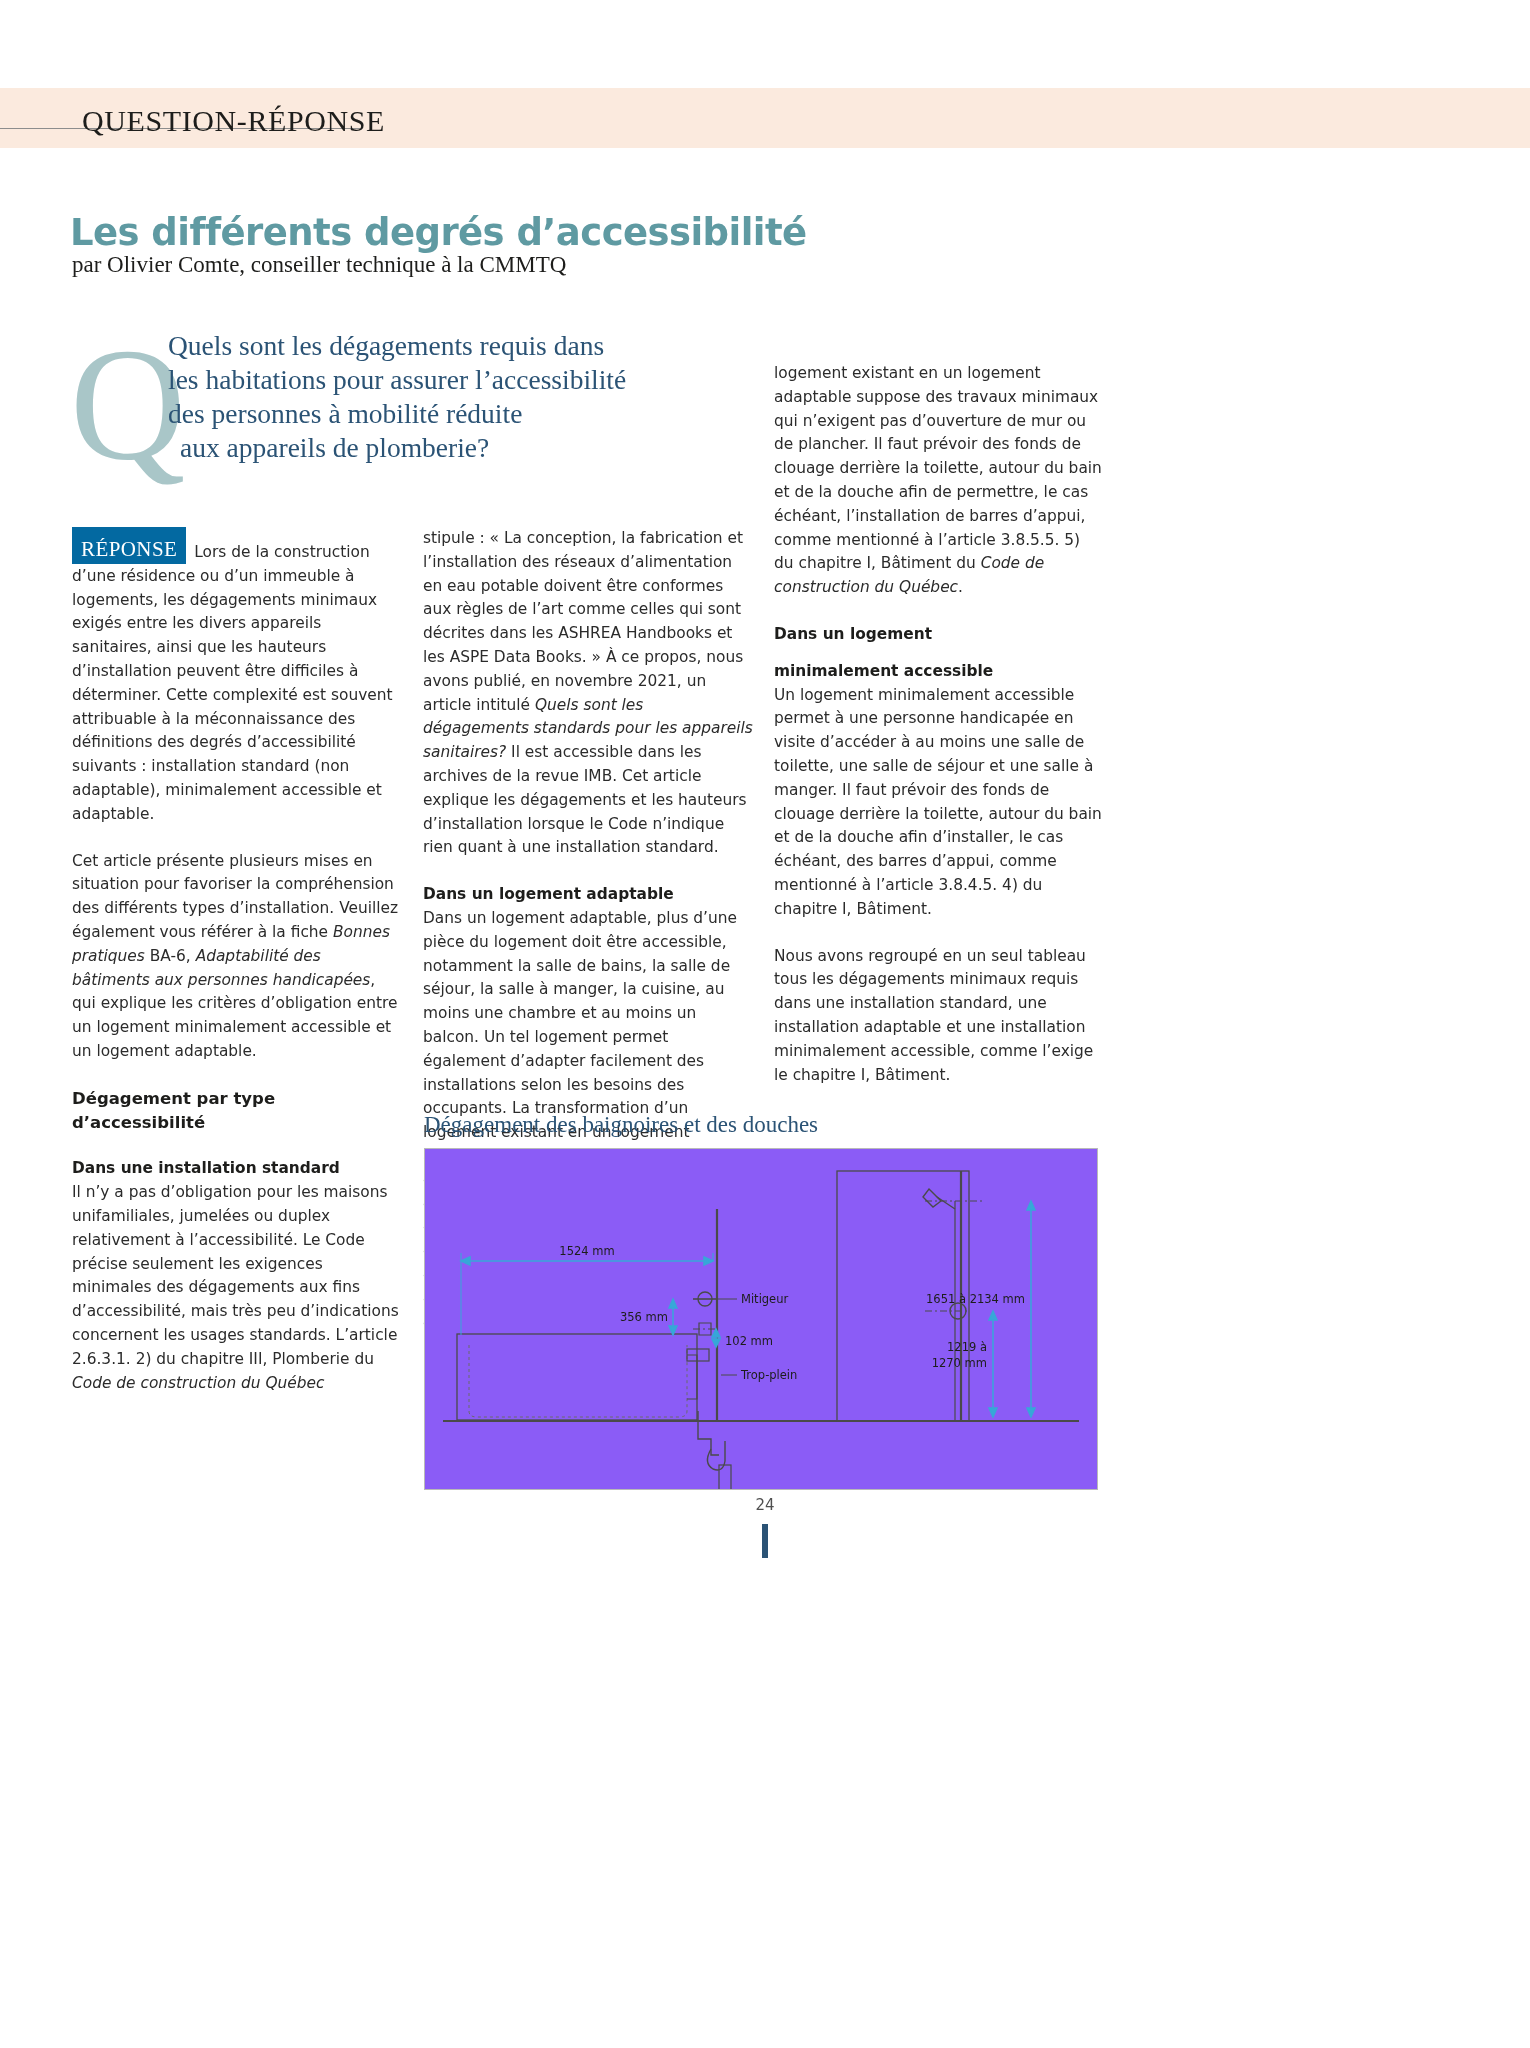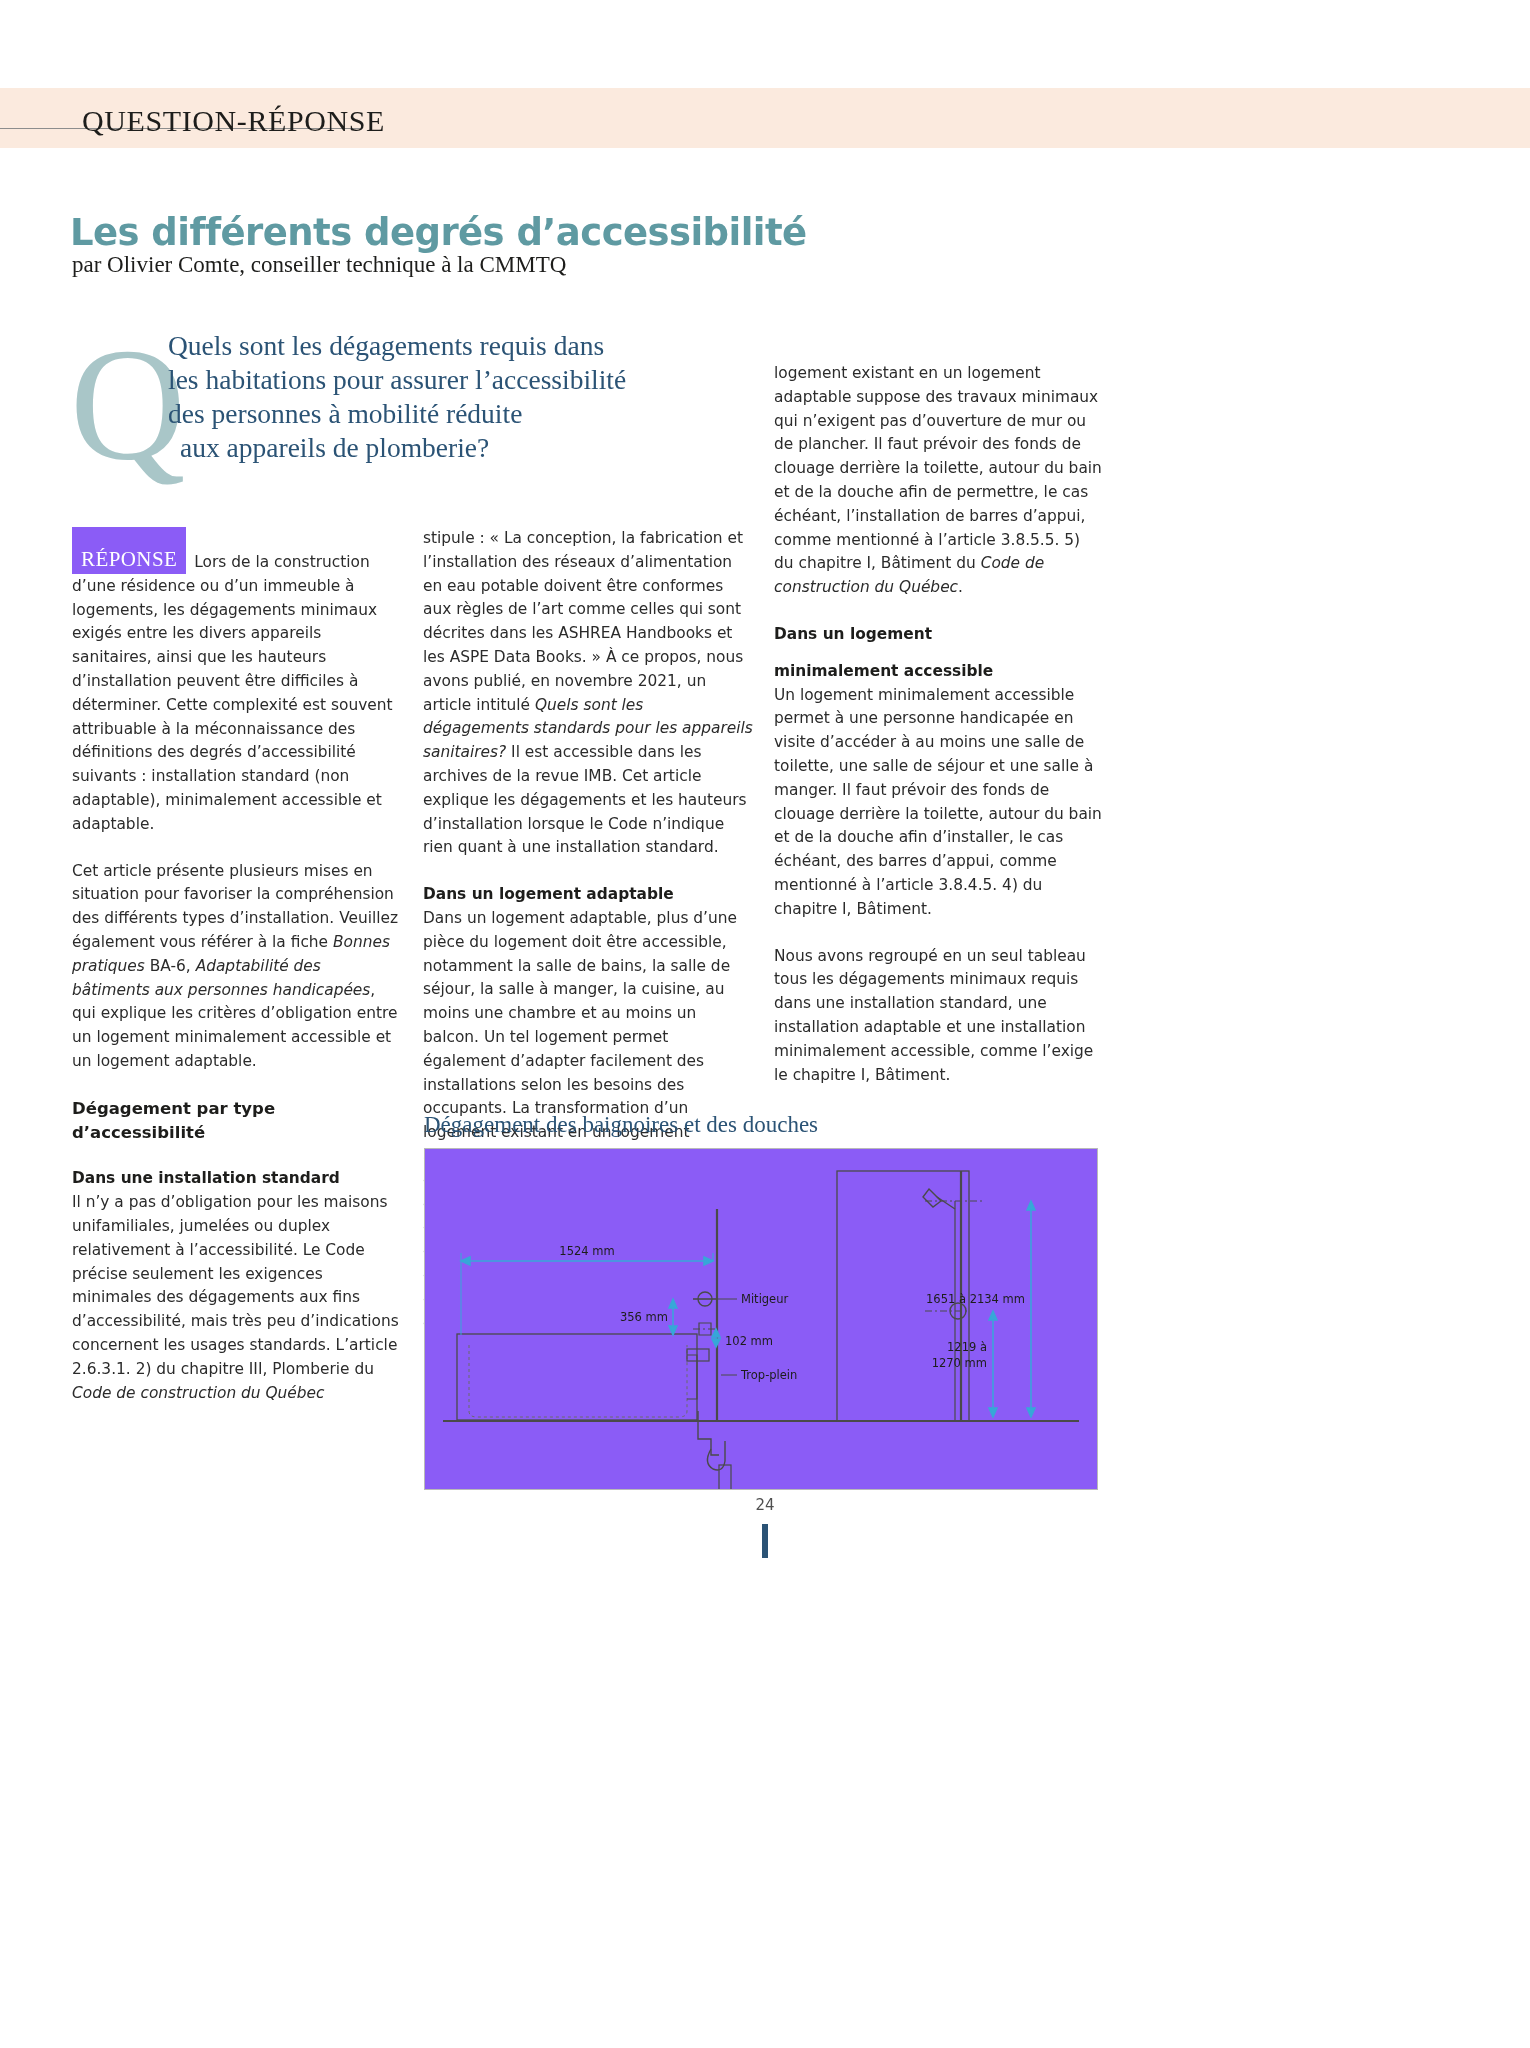--- a/index.html
+++ b/index.html
@@ -59,24 +59,24 @@
   .col2{left:423px;top:527px;width:330px;}
   .col3{left:774px;top:362px;width:330px;}
   .col p{margin:0 0 23px 0;}
   .col p:last-child{margin-bottom:0;}
   .col i,.col em{font-style:italic;}
   .sub{
     font-weight:700;color:#1d1d1b;margin:13px 0 0 0;
     display:block;
   }
   .badge{
-    display:inline-block;background:#8b5cf6;color:#ffffff;
+    display:inline-block;background:#0369a1;color:#ffffff;
     font-family:"Liberation Serif", serif;
     font-size:21px;line-height:26px;
-    padding:19px 9px 2px 9px;margin-right:8px;
+    padding:9px 9px 2px 9px;margin-right:8px;
     letter-spacing:.02em;vertical-align:1px;
   }
   .defhead{
     font-weight:700;color:#1d1d1b;font-size:16.5px;
   }
   
   .figtitle{
     position:absolute;left:424px;top:1112px;
     font-family:"Liberation Serif", serif;
     font-size:23px;color:#2b5375;white-space:nowrap;

